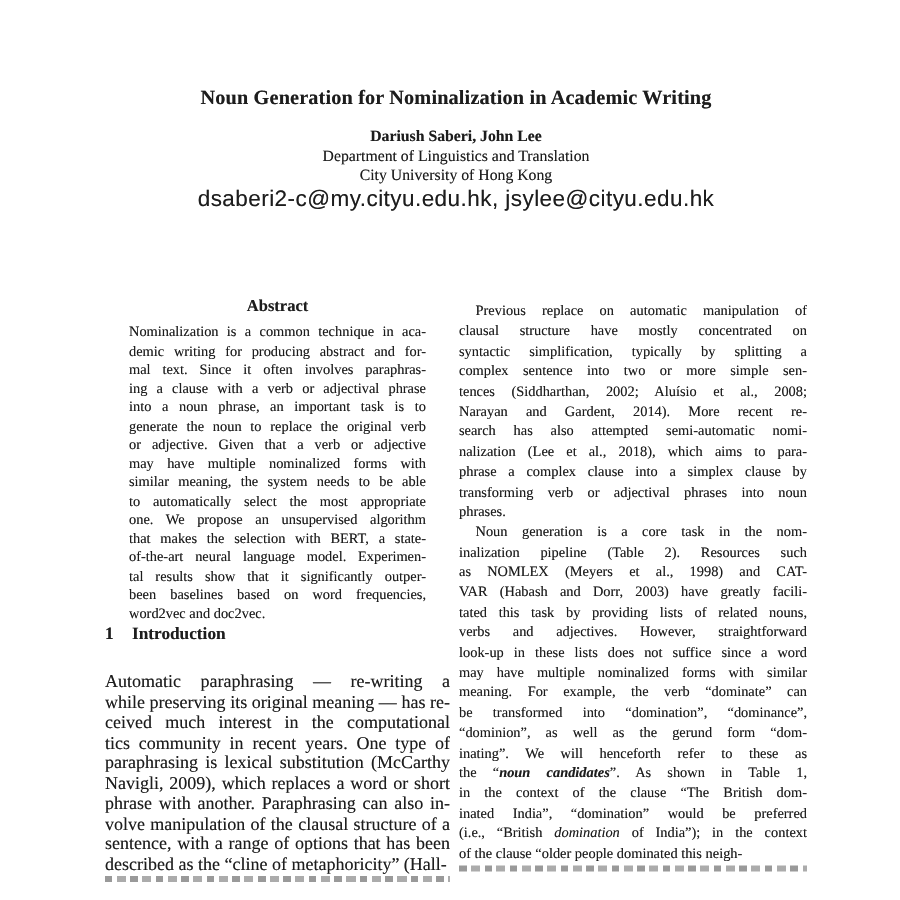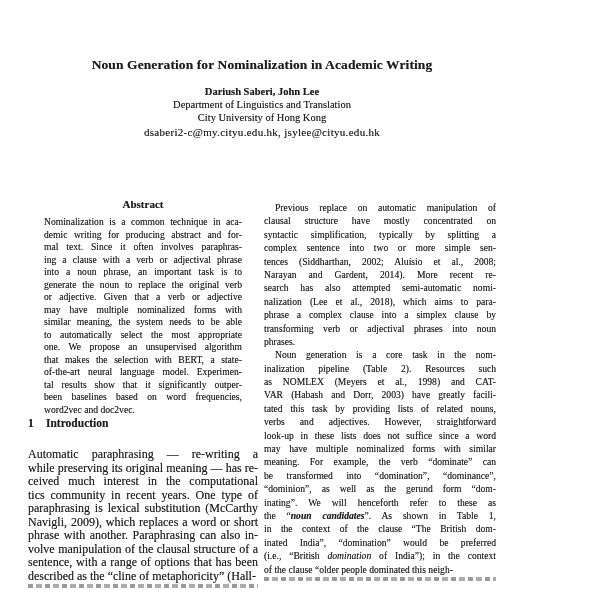--- a/index.html
+++ b/index.html
@@ -4,37 +4,37 @@
 <style>
   html, body { margin: 0; padding: 0; background: #ffffff; }
   .page {
     position: relative;
     width: 600px; height: 600px;
     overflow: hidden;
     background: #ffffff;
     font-family: "Liberation Serif", serif;
     color: #1d1d1d;
     box-sizing: border-box;
-    padding: 57px 0 0 28px;
+    padding: 57px 0 0 70px;
     text-shadow: 0 0 0.35px rgba(29,29,29,0.55);
   }
   .title {
     width: 468px;
     text-align: center;
     font-size: 13.5px;
     font-weight: bold;
     line-height: 16px;
     letter-spacing: 0.1px;
   }
   .author-block { width: 468px; text-align: center; margin-top: 12px; }
   .author-names { font-size: 10.5px; font-weight: bold; line-height: 13px; }
   .affil { font-size: 10.5px; line-height: 13px; }
   .emails {
-    font-family: Liberation Serif, serif;
-    font-size: 11px;
+    font-family: Liberation Sans, sans-serif;
+    font-size: 15px;
     letter-spacing: 0.3px;
     line-height: 15px;
     margin-top: 1px;
   }
   .columns { display: flex; margin-top: 57px; }
   .col-left  { width: 230px; }
   .gutter    { width: 6px; }
   .col-right { width: 232px; }
   .abstract-heading {
     text-align: center;

